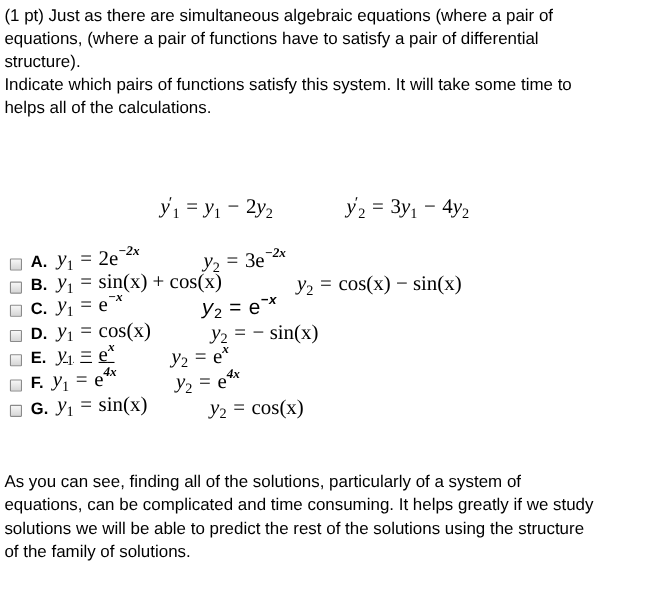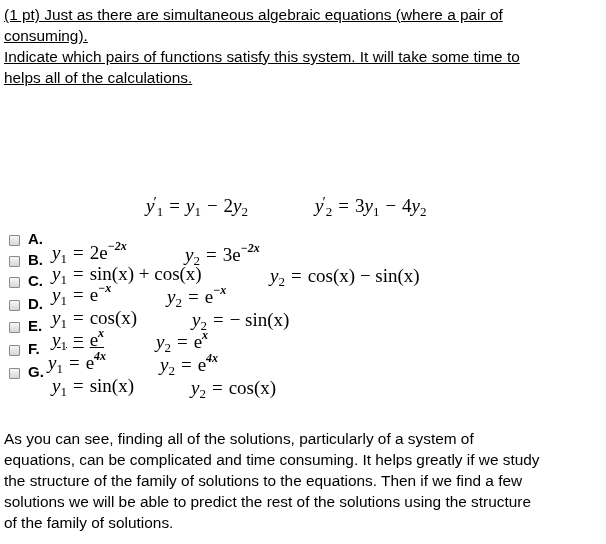--- a/index.html
+++ b/index.html
@@ -4,25 +4,25 @@
 <style>
   html, body { margin: 0; padding: 0; background: #ffffff; }
   body {
     width: 606px; height: 544px; overflow: hidden; position: relative;
     font-family: "Liberation Sans", sans-serif; color: #000;
   }
   .para {
     position: absolute; left: 4px; width: 598px;
     font-size: 15.4px; line-height: 21px; margin: 0;
   }
-  #intro { top: 4px; text-decoration: underline; }
+  #intro { top: 4px; }
   #outro { top: 428px; }
   .math {
     font-family: "Liberation Serif", "DejaVu Serif", serif;
-    font-size: 19px; white-space: nowrap; margin-top: 17px;
+    font-size: 19px; white-space: nowrap;
   }
   .math i { font-style: italic; }
   .math sub { font-size: 13px; vertical-align: -4px; line-height: 0; font-style: normal; }
   .math sup { font-size: 12px; vertical-align: 9px; line-height: 0; font-style: italic; font-weight: bold; }
   .math .prime { font-style: normal; font-size: 15px; vertical-align: 5px; line-height: 0; margin-left: -1px; }
   .op { margin: 0 6px; }
   #system {
     position: absolute; top: 142px; left: 146px; height: 28px;
   }
   #system .eq { position: absolute; top: 0; white-space: nowrap; margin-top: 36px; }
@@ -42,21 +42,22 @@
     font-family: "Liberation Sans", sans-serif; font-weight: bold; font-size: 15px;
   }
   .y1 { position: absolute; top: -6px; }
   .y2 { position: absolute; top: -4px; }
 </style>
 </head>
 <body>
 
 <div id="intro" class="para">
   <div>(1 pt) Just as there are simultaneous algebraic equations (where a pair of</div>
-  <div>consuming).</div>
+  <div>equations, (where a pair of functions have to satisfy a pair of differential</div>
+  <div>structure).</div>
   <div>Indicate which pairs of functions satisfy this system. It will take some time to</div>
   <div>helps all of the calculations.</div>
 </div>
 
 <div id="system" class="math">
   <span id="eq1" class="eq"><i>y</i><span class="prime">′</span><sub>1</sub><span class="op">=</span><i>y</i><sub>1</sub><span class="op">−</span><span>2</span><i>y</i><sub>2</sub></span>
   <span id="eq2" class="eq"><i>y</i><span class="prime">′</span><sub>2</sub><span class="op">=</span><span>3</span><i>y</i><sub>1</sub><span class="op">−</span><span>4</span><i>y</i><sub>2</sub></span>
 </div>
 
 <div class="opt" style="top:231px;">
@@ -70,21 +71,21 @@
   <span class="cb"></span>
   <span class="lbl">B.</span>
   <span class="math y1" style="left:52px;"><i>y</i><sub>1</sub><span class="op">=</span><span>sin(x) + cos(x)</span></span>
   <span class="math y2" style="left:270px;text-align:right;"><i>y</i><sub>2</sub><span class="op">=</span><span>cos(x) − sin(x)</span></span>
 </div>
 
 <div class="opt" style="top:273px;">
   <span class="cb"></span>
   <span class="lbl">C.</span>
   <span class="math y1" style="left:52px;"><i>y</i><sub>1</sub><span class="op">=</span><span>e</span><sup>−x</sup></span>
-  <span class="math y2" style="left:167px;"><i>y</i><sub>2</sub><span class="op">=</span><span>e</span><sup>−x</sup></span>
+  <span class="math y2" style="left:183px;font-family:Liberation Mono, monospace;"><i>y</i><sub>2</sub><span class="op">=</span><span>e</span><sup>−x</sup></span>
 </div>
 
 <div class="opt" style="top:296px;">
   <span class="cb"></span>
   <span class="lbl">D.</span>
   <span class="math y1" style="left:52px;"><i>y</i><sub>1</sub><span class="op">=</span><span>cos(x)</span></span>
   <span class="math y2" style="left:192px;"><i>y</i><sub>2</sub><span class="op">=</span><span>− sin(x)</span></span>
 </div>
 
 <div class="opt" style="top:318px;">
@@ -104,16 +105,15 @@
 <div class="opt" style="top:364px;">
   <span class="cb"></span>
   <span class="lbl">G.</span>
   <span class="math y1" style="left:52px;text-align:center;"><i>y</i><sub>1</sub><span class="op">=</span><span>sin(x)</span></span>
   <span class="math y2" style="left:191px;"><i>y</i><sub>2</sub><span class="op">=</span><span>cos(x)</span></span>
 </div>
 
 <div id="outro" class="para">
   <div>As you can see, finding all of the solutions, particularly of a system of</div>
   <div>equations, can be complicated and time consuming. It helps greatly if we study</div>
-  <div>the structure of the family of solutions to the equations. Then if we find a few</div>
   <div>solutions we will be able to predict the rest of the solutions using the structure</div>
   <div>of the family of solutions.</div>
 </div>
 
 </body></html>

